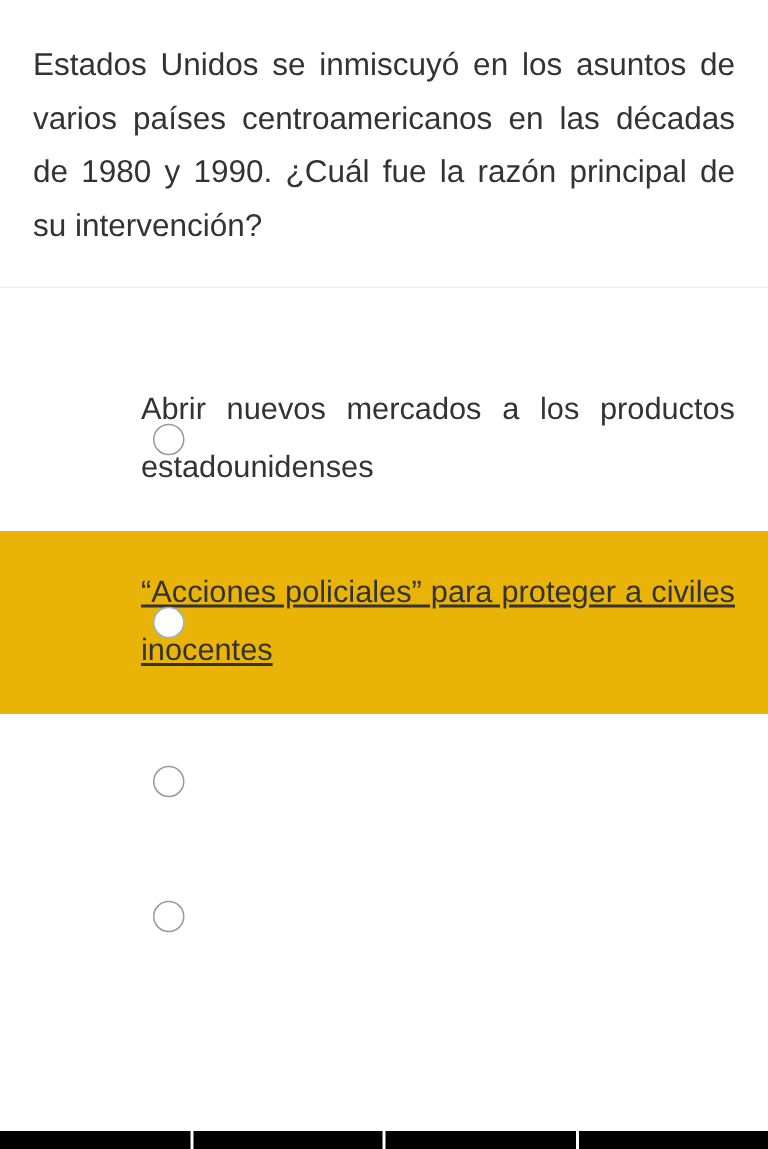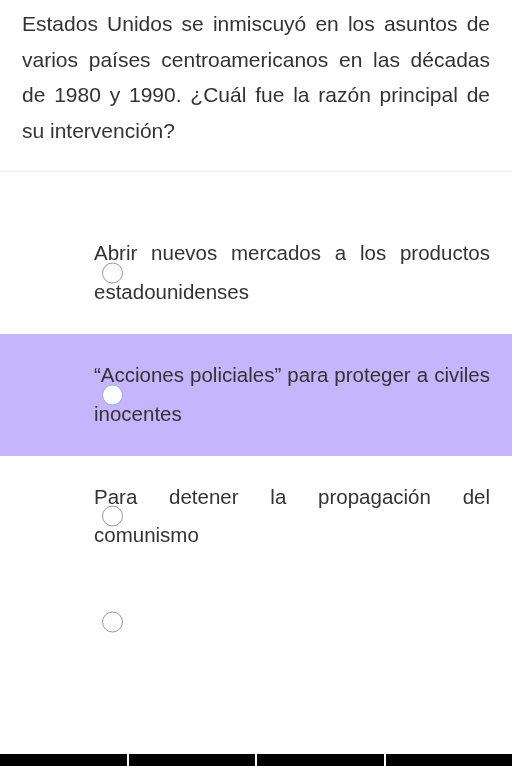--- a/index.html
+++ b/index.html
@@ -20,33 +20,35 @@
     padding: 6px 22px 22px 22px;
     border-bottom: 1px solid #ededed;
   }
   .question-text {
     font-size: 21px;
     line-height: 1.7;
     color: #333333;
     text-align: justify;
     text-justify: inter-word;
     font-weight: 400;
+    margin-top: 20px;
   }
   .options {
     padding: 40px 0 0 0;
   }
   .option {
     display: flex;
     align-items: center;
     padding: 22px 22px 22px 94px;
     position: relative;
     min-height: 90px;
   }
   .option.highlight {
-    background: #c4b5fd;
+    background: #eab308;
+    text-decoration: underline;
   }
   .radio {
     position: absolute;
     left: 102px;
     top: 50%;
     transform: translateY(-50%);
     width: 21px;
     height: 21px;
     border: 1.5px solid #999999;
     border-radius: 50%;
@@ -96,21 +98,20 @@
       <span class="option-text">Abrir nuevos mercados a los productos estadounidenses</span>
     </div>
 
     <div class="option highlight">
       <span class="radio"></span>
       <span class="option-text">“Acciones policiales” para proteger a civiles inocentes</span>
     </div>
 
     <div class="option">
       <span class="radio"></span>
-      <span class="option-text">Para detener la propagación del comunismo</span>
     </div>
 
     <div class="option">
       <span class="radio"></span>
     </div>
 
   </div>
 
   <div class="bottom-bar">
     <div class="seg"></div>

